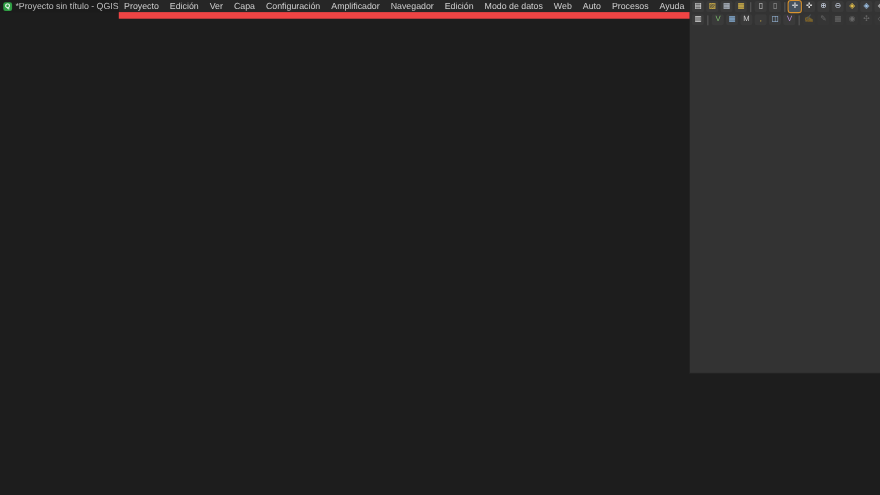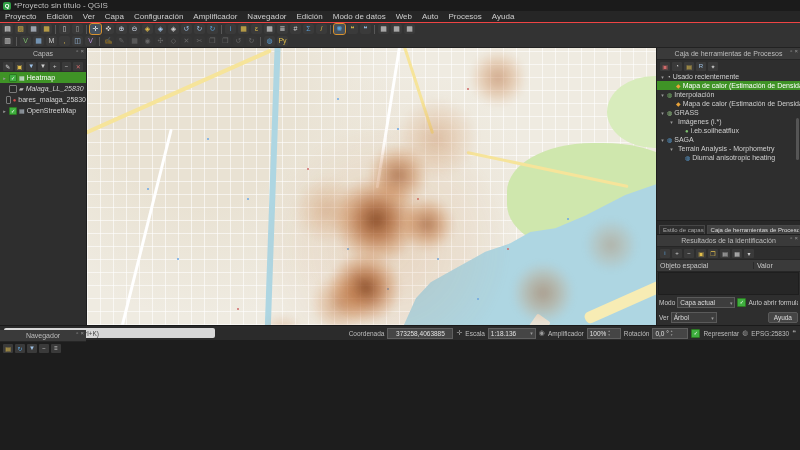--- a/index.html
+++ b/index.html
@@ -1,25 +1,25 @@
 <!DOCTYPE html>
 <html><head>
 <meta charset="utf-8">
 <style>
   html,body{margin:0;padding:0;width:800px;height:450px;overflow:hidden;
     background:#1d1d1d;font-family:"Liberation Sans",sans-serif;color:#c8c8c8;
     -webkit-font-smoothing:antialiased}
-  .app{width:800px;height:340px;display:flex;flex-direction:column}
+  .app{width:800px;height:340px;display:flex;flex-direction:row}
   
   .titlebar{height:11px;background:#1b1b1b;display:flex;align-items:center;gap:3px;
     padding-left:3px;font-size:8px;color:#bfbfbf;flex:0 0 auto}
   .qlogo{width:8px;height:8px;background:#2f9e44;color:#fff;border-radius:2px;
     font-size:6px;line-height:8px;text-align:center;font-weight:bold}
   .menubar{height:11px;background:#262626;display:flex;align-items:flex-end;
-    font-size:8px;color:#cfcfcf;flex:0 0 auto;border-bottom:1px solid #ef4444}
+    font-size:8px;color:#cfcfcf;flex:0 0 auto;border-bottom:6px solid #ef4444}
   .menu-item{padding:0 5px;height:11px;line-height:11px;cursor:default}
   
   .toolbars{background:#333;flex:0 0 auto;border-bottom:1px solid #222;padding:0 1px}
   .tbrow{height:12px;display:flex;align-items:center}
   .tbi{width:11px;height:10px;margin:0 1px;border-radius:2px;display:flex;
     align-items:center;justify-content:center;font-size:7px;line-height:10px;
     color:var(--c,#cfcfcf);background:#3a3a3a}
   .tbi.hl{outline:1px solid #d8922f;background:#46525e}
   .tbi.dis{opacity:.32}
   .tbi.sep{width:1px;height:9px;background:#585858;border-radius:0;margin:0 2px;font-size:0}

